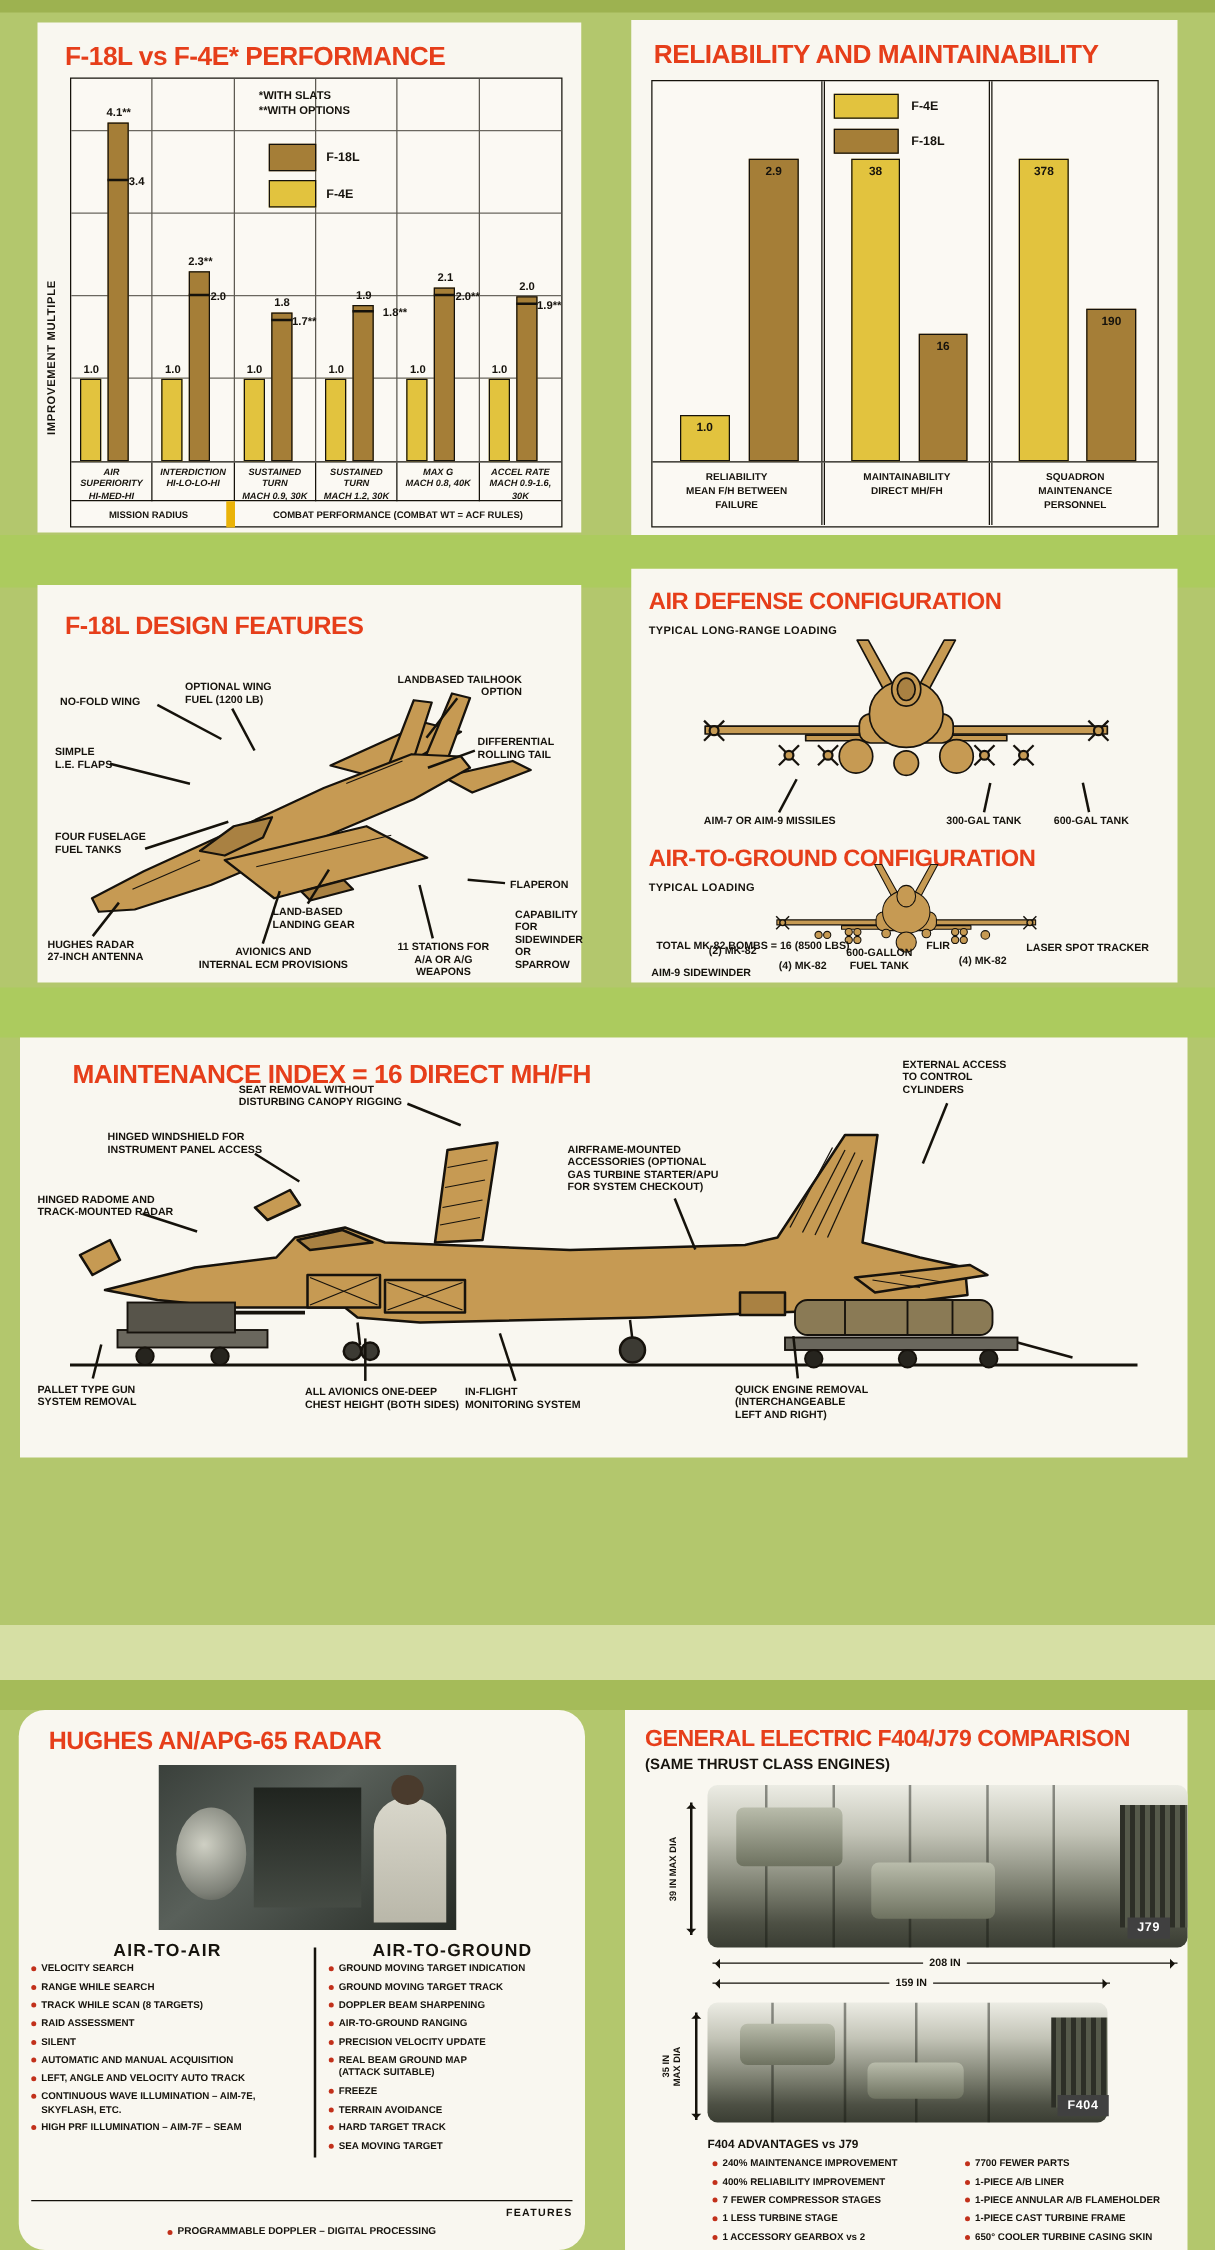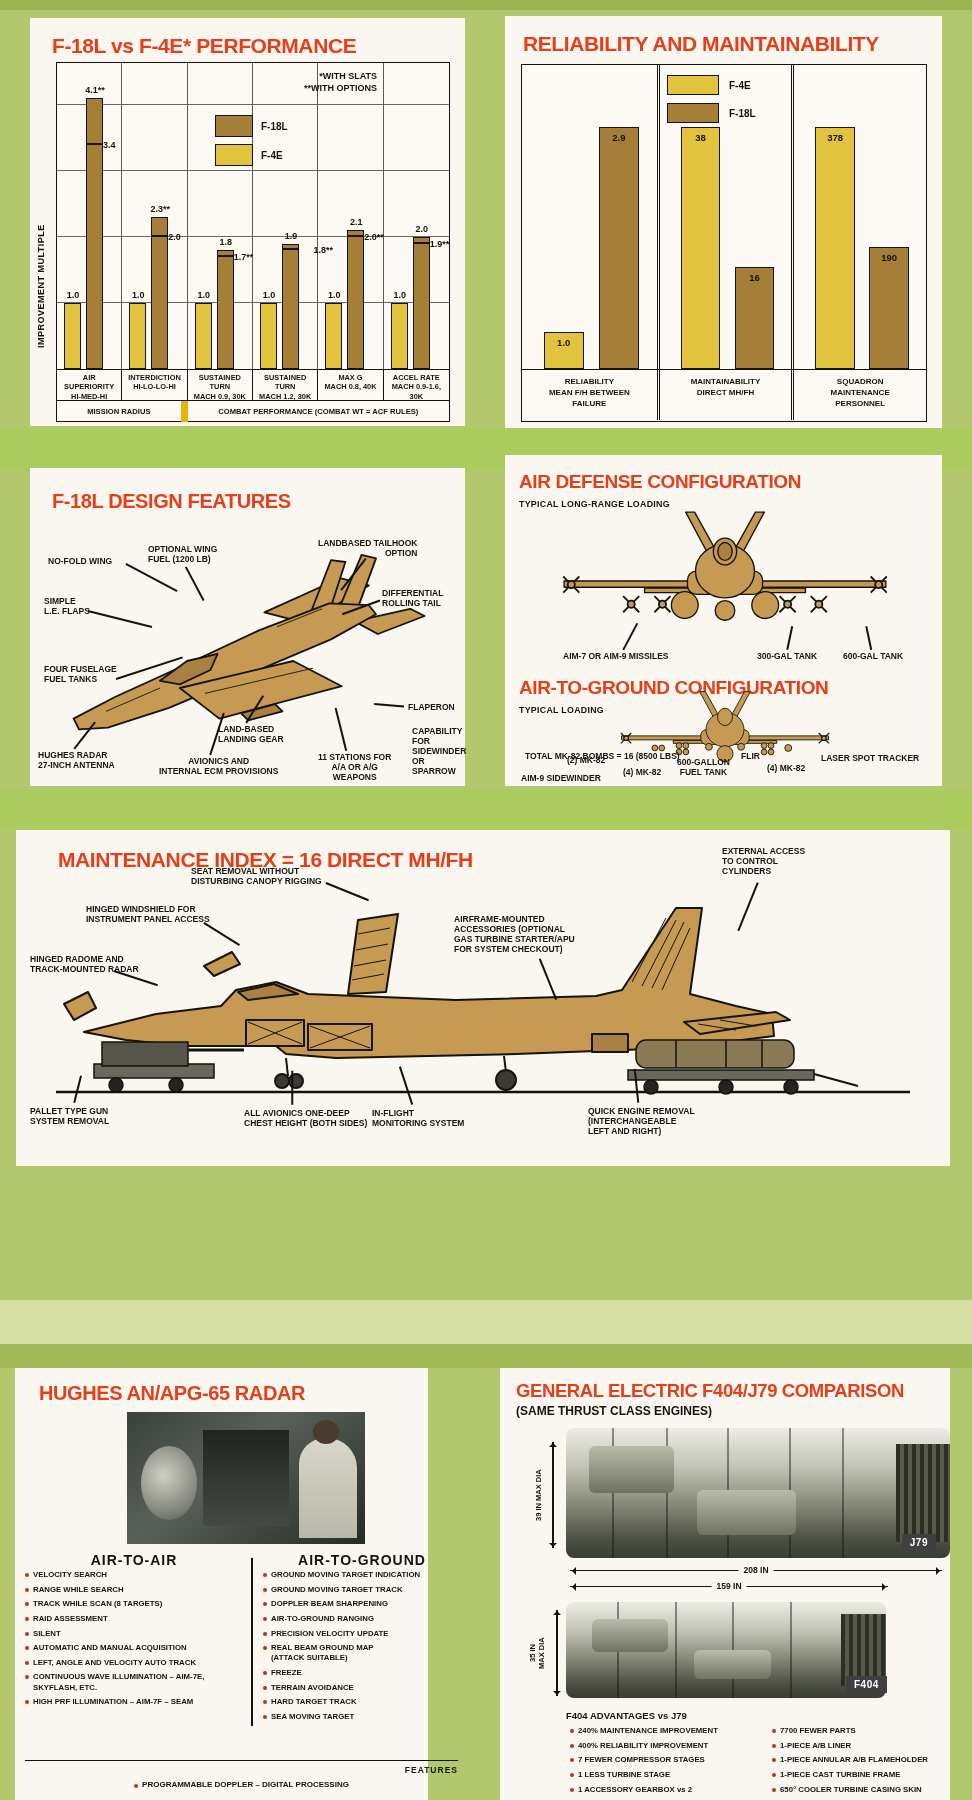--- a/index.html
+++ b/index.html
@@ -17,21 +17,21 @@
   .plot{position:relative;border-bottom:1.5px solid #15120b;}
   .gridline{position:absolute;left:0;right:0;height:1px;background:#6a675f;}
   .pgroups{position:absolute;inset:0;display:grid;grid-template-columns:repeat(6,1fr);}
   .pgroup{position:relative;border-right:1px solid #5d5a52;}
   .pgroup:last-child{border-right:none;}
   .bar{position:absolute;bottom:0;width:17px;border:1px solid #15120b;box-sizing:border-box;}
   .bar.yellow{background:#e2c33e;}
   .bar.brown{background:#a57e37;}
   .barlab{position:absolute;font-size:9px;font-weight:bold;width:34px;text-align:center;z-index:3;}
   .marker{position:absolute;width:17px;height:2px;background:#15120b;z-index:2;}
-  .pnote{position:absolute;font-size:9px;font-weight:bold;text-align:right;line-height:1.3;}
+  .pnote{position:absolute;font-size:9px;font-weight:bold;text-align:left;line-height:1.3;}
   .plegend{position:absolute;}
   .plegrow{display:flex;align-items:center;margin-bottom:7px;}
   .sw{width:36px;height:20px;border:1.5px solid #15120b;margin-right:8px;}
   .sw.brown{background:#a57e37;} .sw.yellow{background:#e2c33e;}
   .plegrow span{font-size:10px;font-weight:bold;}
   .pcats{display:grid;grid-template-columns:repeat(6,1fr);border-top:0;}
   .pcat{border-right:1px solid #15120b;border-top:0;font-size:7.4px;font-weight:bold;text-align:center;
         padding-top:3px;line-height:1.25;}
   .pcat:last-child{border-right:none;}
   .pfooter{display:grid;grid-template-columns:repeat(6,1fr);border-top:1.5px solid #15120b;}
@@ -133,21 +133,21 @@
               <div class="barlab" style="left: 21px; bottom: 121.8px;">1.8</div>
               <div class="marker" style="left: 29px; bottom: 112.2px;"></div>
               <div class="barlab" style="left: 46px; bottom: 107.2px; text-align: left;">1.7**</div>
             </div>
             <div class="pgroup">
               <div class="bar yellow" style="left: 7px; height: 66px;"></div>
               <div class="barlab" style="left: -1px; bottom: 69px;">1.0</div>
               <div class="bar brown" style="left: 29px; height: 125.4px;"></div>
               <div class="barlab" style="left: 21px; bottom: 128.4px;">1.9</div>
               <div class="marker" style="left: 29px; bottom: 118.8px;"></div>
-              <div class="barlab" style="left: 46px; bottom: 113.8px; text-align: right;">1.8**</div>
+              <div class="barlab" style="left: 46px; bottom: 113.8px; text-align: center;">1.8**</div>
             </div>
             <div class="pgroup">
               <div class="bar yellow" style="left: 7px; height: 66px;"></div>
               <div class="barlab" style="left: -1px; bottom: 69px;">1.0</div>
               <div class="bar brown" style="left: 29px; height: 138.6px;"></div>
               <div class="barlab" style="left: 21px; bottom: 141.6px;">2.1</div>
               <div class="marker" style="left: 29px; bottom: 132px;"></div>
               <div class="barlab" style="left: 46px; bottom: 127px; text-align: left;">2.0**</div>
             </div>
             <div class="pgroup">
@@ -165,21 +165,21 @@
           <div class="plegrow">
             <div class="sw brown"></div>
             <span>F-18L</span>
           </div>
           <div class="plegrow">
             <div class="sw yellow"></div>
             <span>F-4E</span>
           </div>
         </div>
       </div>
-      <div class="pcats" style="height:30px;">
+      <div class="pcats" style="height:30px;font-style:italic;">
           <div class="pcat pre">AIR
 SUPERIORITY
 HI-MED-HI</div>
           <div class="pcat pre">INTERDICTION
 HI-LO-LO-HI</div>
           <div class="pcat pre">SUSTAINED
 TURN
 MACH 0.9, 30K</div>
           <div class="pcat pre">SUSTAINED
 TURN
@@ -480,21 +480,21 @@
     <div class="ld" style="left:188px;top:92px;width:42px;transform:rotate(32deg);"></div>
     <div class="ld" style="left:98px;top:140px;width:46px;transform:rotate(18deg);"></div>
     <div class="ld" style="left:742px;top:52px;width:52px;transform:rotate(112deg);"></div>
     <div class="ld" style="left:524px;top:128px;width:44px;transform:rotate(68deg);"></div>
     <div class="ld" style="left:58px;top:272px;width:28px;transform:rotate(-76deg);"></div>
     <div class="ld" style="left:276px;top:274px;width:34px;transform:rotate(-90deg);"></div>
     <div class="ld" style="left:396px;top:274px;width:40px;transform:rotate(-108deg);"></div>
     <div class="ld" style="left:622px;top:272px;width:34px;transform:rotate(-96deg);"></div>
   </div>
 
-  <div class="panel" style="left:15px;top:1368px;width:413px;height:432px;">
+  <div class="panel" style="left:15px;top:1368px;width:453px;height:432px;border-radius:21px;">
     <div class="ptitle" style="left:24px;top:14px;font-size:20px;">HUGHES AN/APG-65 RADAR</div>
     <div class="photo" style="left:112px;top:44px;width:238px;height:132px;">
       <div class="disc"></div>
       <div class="box"></div>
       <div class="person"></div>
       <div class="head"></div>
     </div>
     <div class="colhead" style="left:8px;top:184px;width:222px;">AIR-TO-AIR</div>
     <div class="colhead" style="left:248px;top:184px;width:198px;">AIR-TO-GROUND</div>
     <div class="vline" style="left:236px;top:190px;height:168px;"></div>

